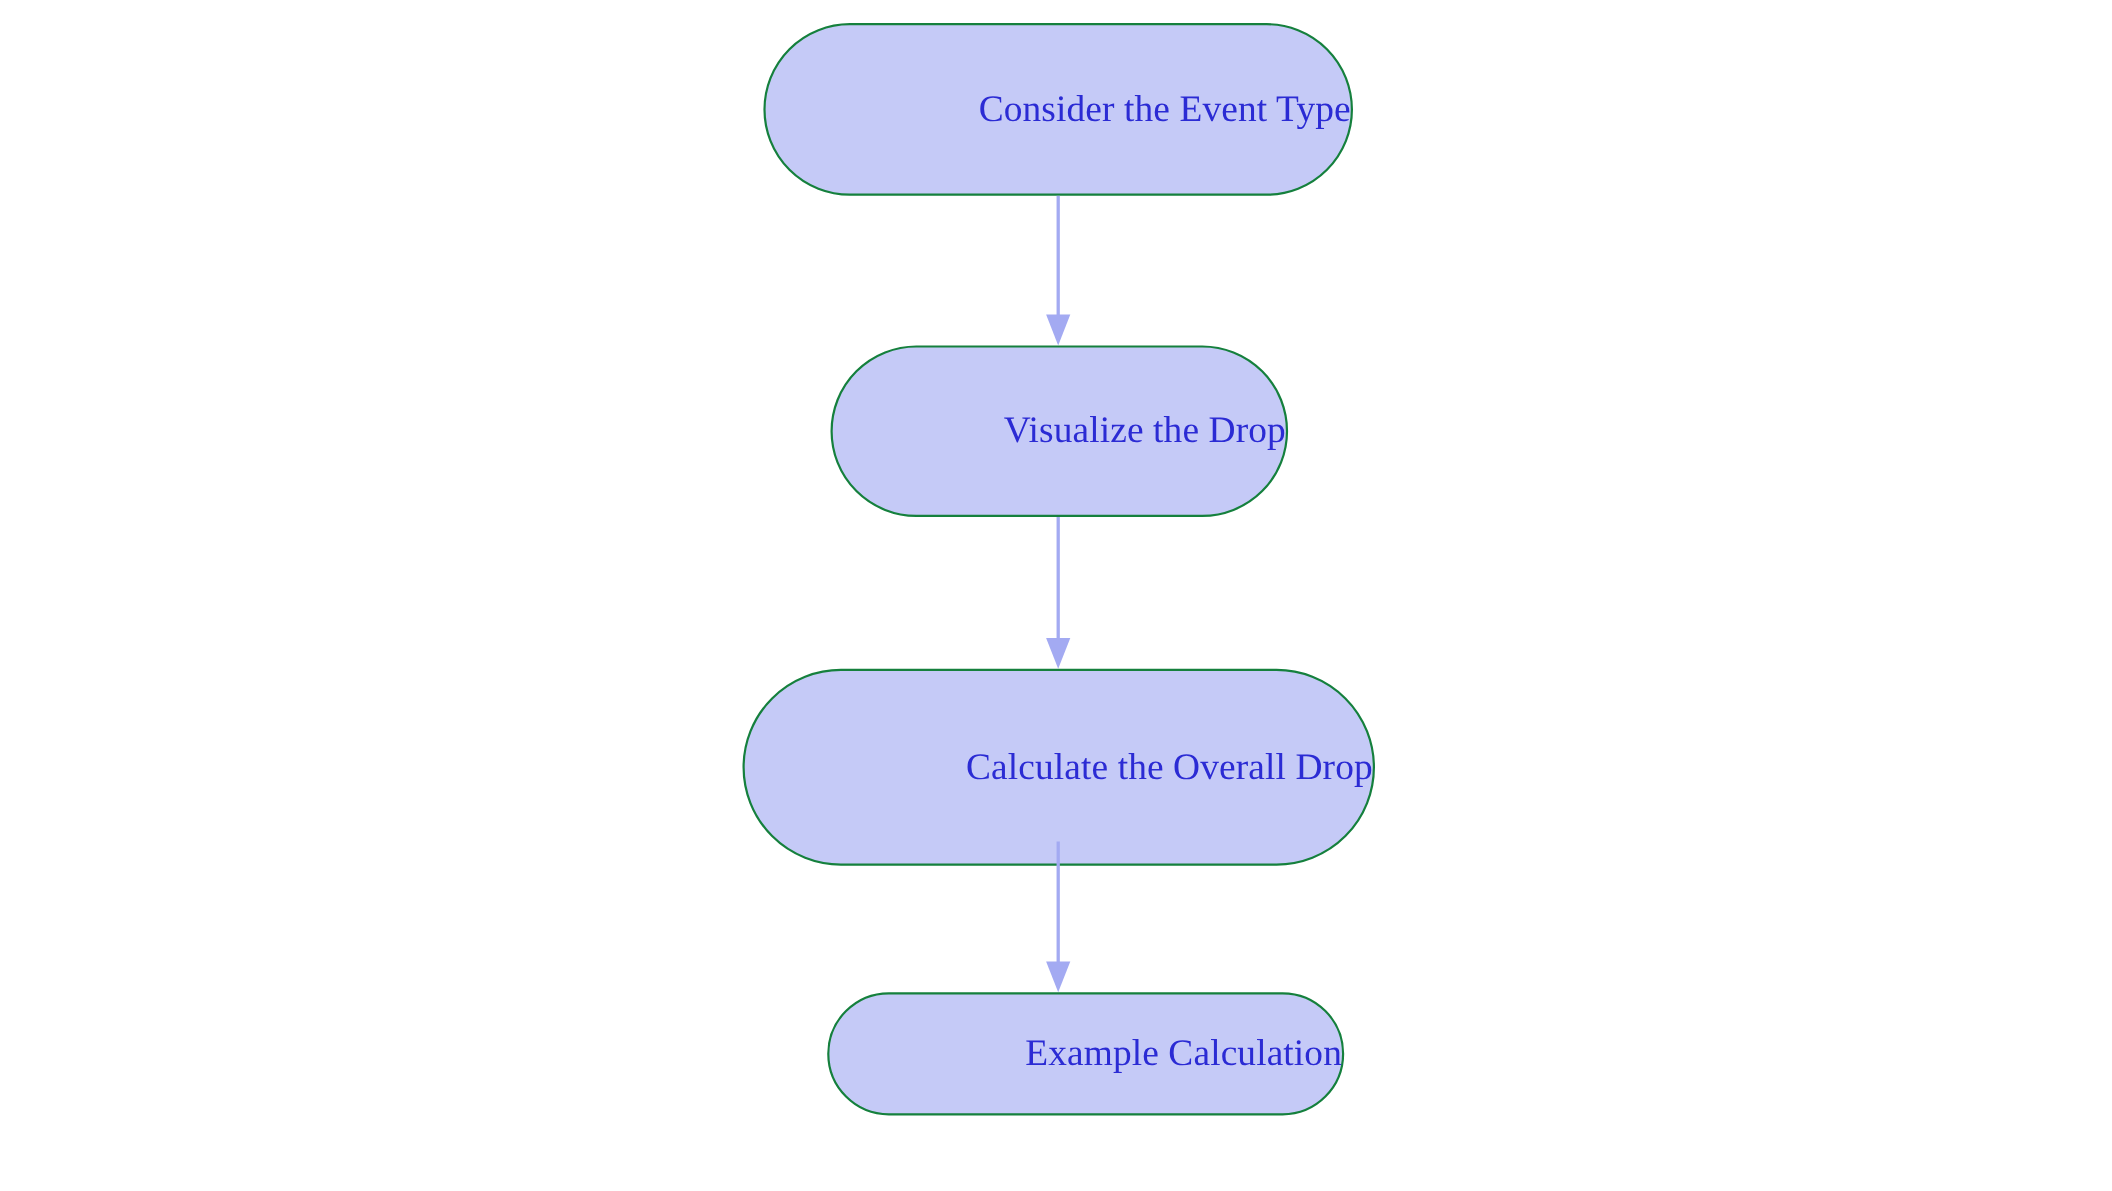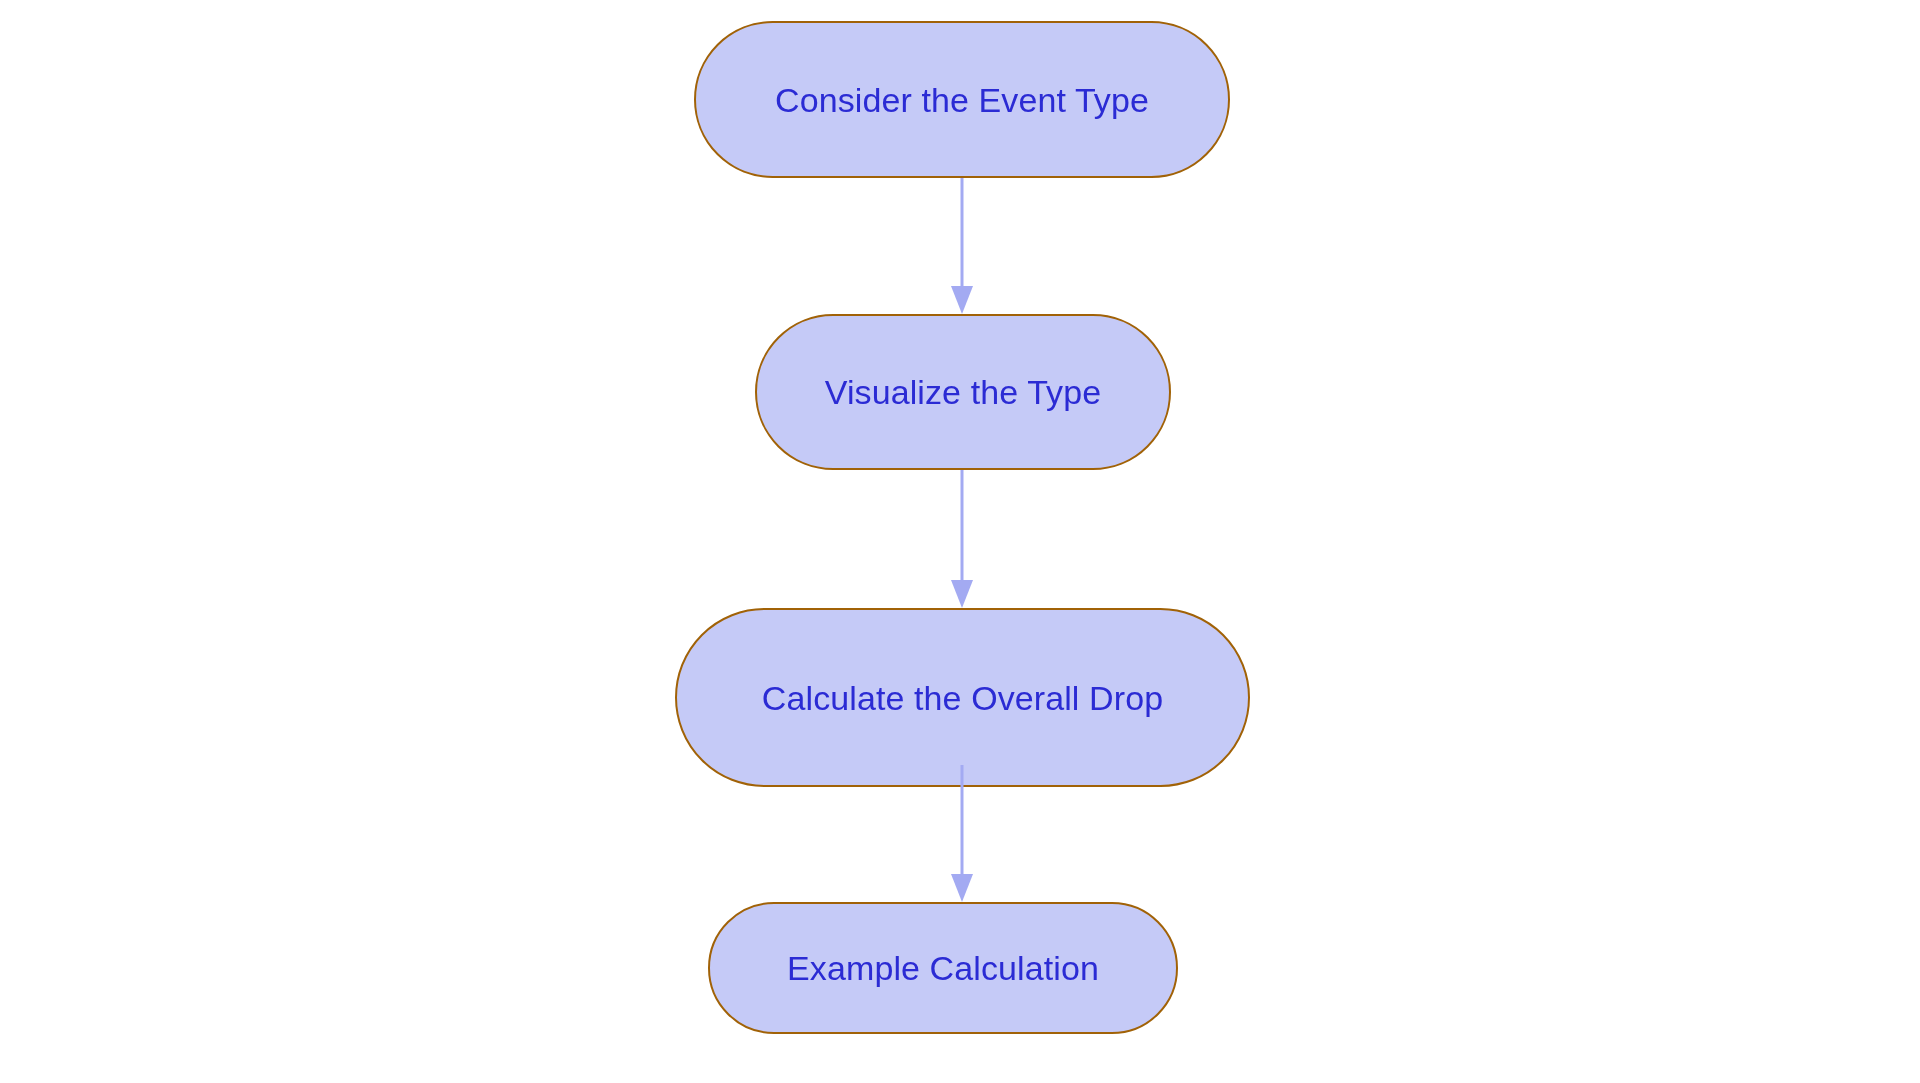--- a/index.html
+++ b/index.html
@@ -28,47 +28,47 @@
     width: 1920px;
     height: 1083px;
   }
 
   
   .node {
     position: absolute;
     box-sizing: border-box;
     display: flex;
     align-items: center;
-    justify-content: center;
+    justify-content: flex-end;
     background: #c5caf7;
-    border: 2px solid #a16207;
+    border: 2px solid #15803d;
     border-radius: 999px;
     color: #2b2bd4;
-    font-family: Liberation Sans, sans-serif;
+    font-family: Liberation Serif, serif;
     font-size: 34px;
     font-weight: 400;
     letter-spacing: 0.1px;
     line-height: 1;
     white-space: nowrap;
     user-select: none;
   }
 
   .node-label {
     color: #2b2bd4;
     font-size: 34px;
     line-height: 1;
     white-space: nowrap;
     pointer-events: none;
   }
 
   
   .node-1 { left: 694px;  top: 21px;   width: 536px; height: 157px; }
   .node-2 { left: 755px;  top: 314px;  width: 416px; height: 156px; }
   .node-3 { left: 675px;  top: 608px;  width: 575px; height: 179px; }
-  .node-4 { left: 708px;  top: 902px;  width: 470px; height: 132px; }
+  .node-4 { left: 752px;  top: 902px;  width: 470px; height: 112px; }
 
   
   .connector {
     position: absolute;
     left: 0;
     top: 0;
     pointer-events: none;
   }
   .connector svg {
     display: block;
@@ -96,21 +96,21 @@
     </div>
 
     <div class="connector" style="left:948px; top:178px; width:28px; height:136px;">
       <svg width="28" height="136" viewBox="0 0 28 136">
         <line class="conn-line" x1="14" y1="0" x2="14" y2="110"></line>
         <polygon class="conn-head" points="3,108 25,108 14,136"></polygon>
       </svg>
     </div>
 
     <div class="node node-2">
-      <span class="node-label">Visualize the Type</span>
+      <span class="node-label">Visualize the Drop</span>
     </div>
 
     <div class="connector" style="left:948px; top:470px; width:28px; height:138px;">
       <svg width="28" height="138" viewBox="0 0 28 138">
         <line class="conn-line" x1="14" y1="0" x2="14" y2="112"></line>
         <polygon class="conn-head" points="3,110 25,110 14,138"></polygon>
       </svg>
     </div>
 
     <div class="node node-3">

